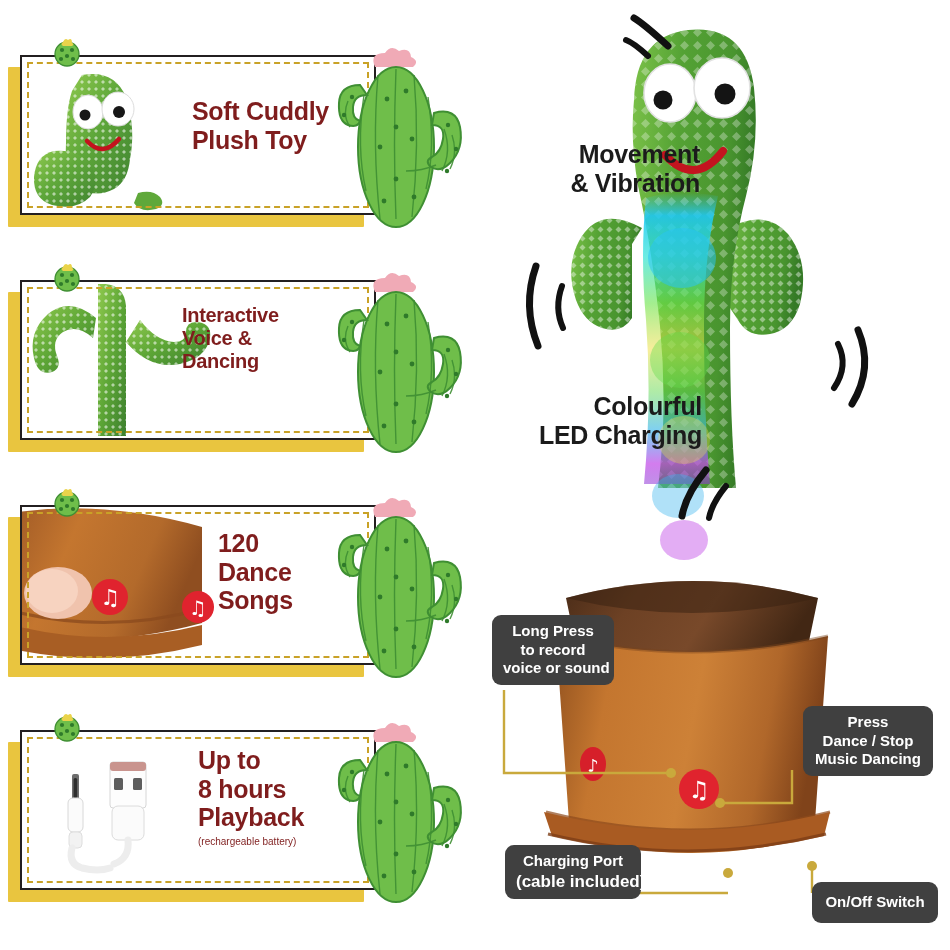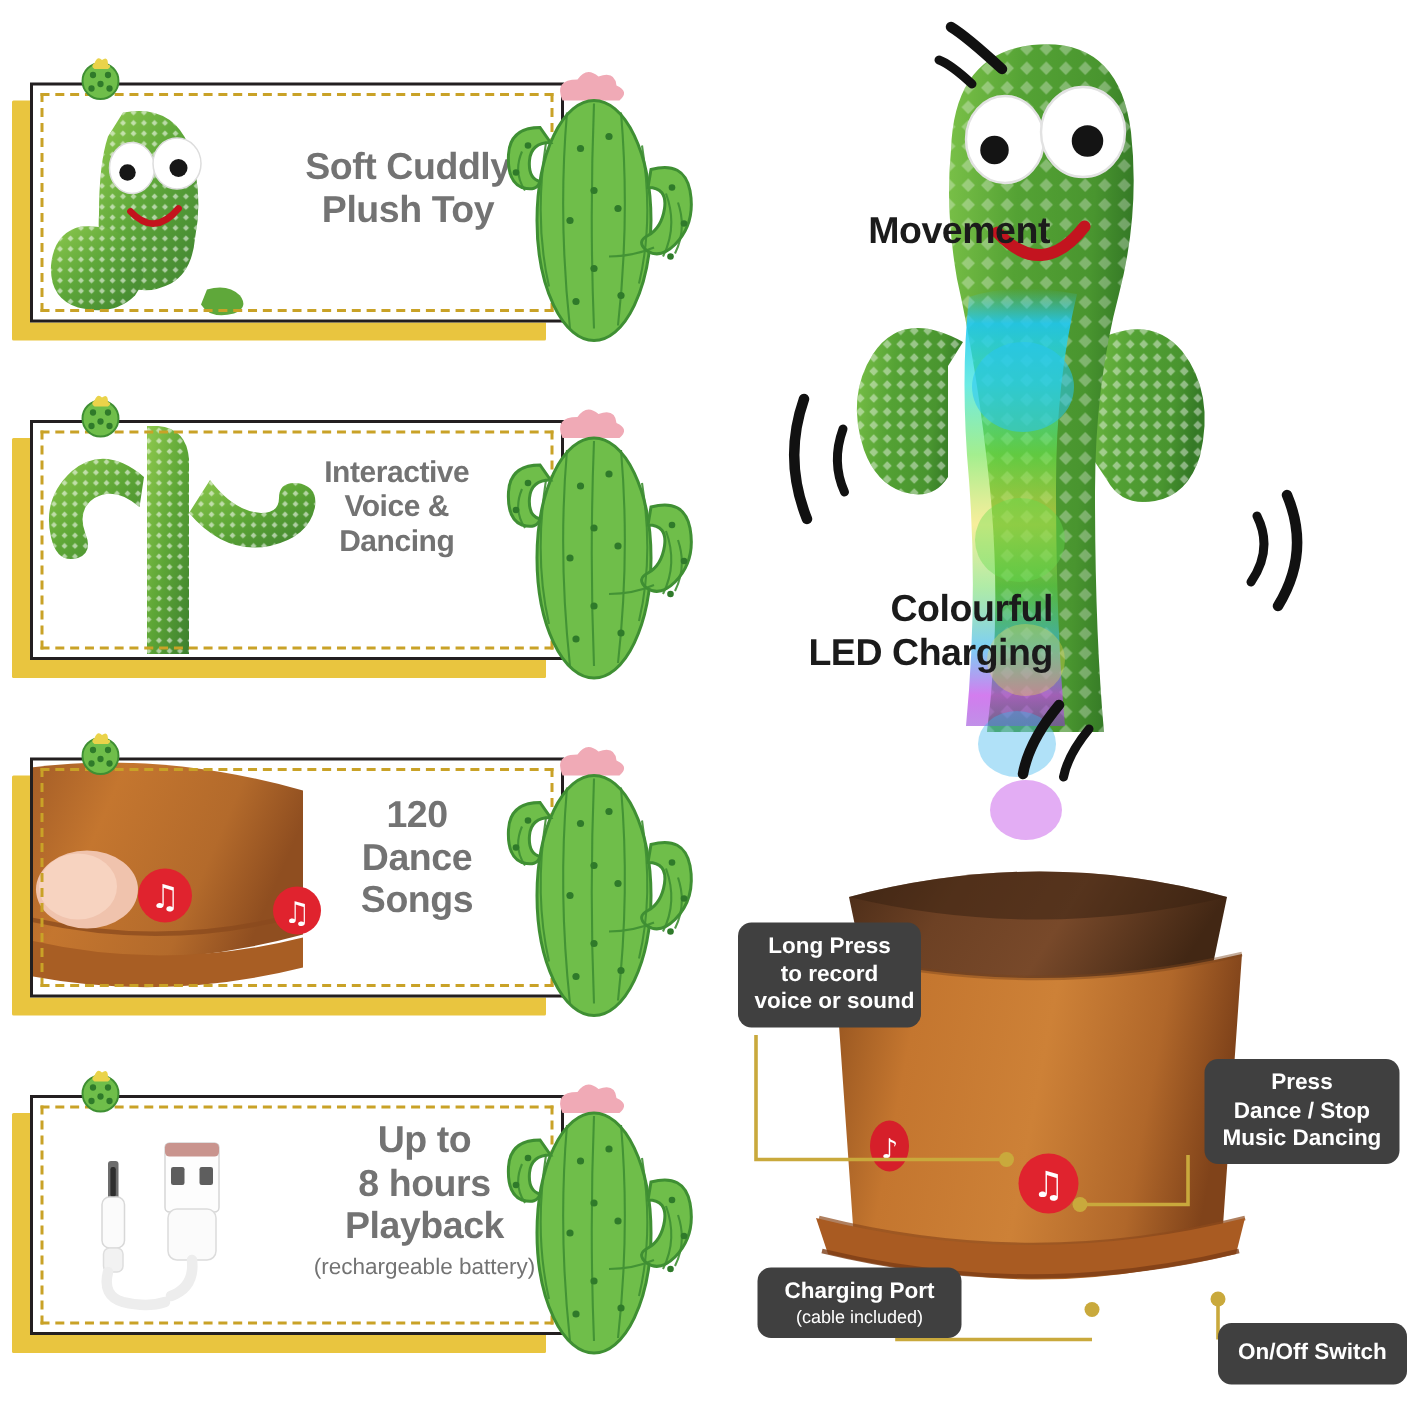--- a/index.html
+++ b/index.html
@@ -38,28 +38,27 @@
 
   
   .minicactus { position: absolute; left: 42px; top: -22px; width: 34px; height: 34px; z-index: 8; }
 
   
   .sidecactus { position: absolute; left: 320px; top: -16px; width: 164px; height: 194px; z-index: 9; }
 
   
   .caption {
     position: absolute; z-index: 7;
-    color: #737373;
+    color: #7f1d1d;
     font-weight: bold;
     line-height: 1.14;
-    text-align: center;
     letter-spacing: -0.3px;
   }
   .caption .sub {
-    display: block; font-size: 15px; font-weight: normal;
+    display: block; font-size: 10px; font-weight: normal;
     letter-spacing: 0; margin-top: 4px;
   }
 
   
   .photo { position: absolute; z-index: 4; }
 
   
   #hero { position: absolute; left: 470px; top: 0; width: 480px; height: 950px; }
 
   .herolabel {
@@ -75,21 +74,21 @@
     background: #404040;
     border-radius: 9px;
     color: #ffffff;
     font-weight: bold;
     text-align: center;
     line-height: 1.24;
     padding: 7px 11px;
     font-size: 15px;
     white-space: nowrap;
   }
-  .badge .sub { display: block; font-weight: normal; font-size: 12px; }
+  .badge .sub { display: block; font-weight: bold; font-size: 17px; }
   .leader { position: absolute; z-index: 25; }
 </style>
 </head>
 <body>
 
 <div id="stage">
 
   <div class="panel" style="top:55px;">
     <div class="goldslab"></div>
     <div class="whitecard">
@@ -466,20 +465,21 @@
         <path d="M92 286 q-8 22 1 42" stroke-width="6"></path>
         <path d="M388 330 q16 38 -6 74" stroke-width="7"></path>
         <path d="M368 344 q11 22 -4 44" stroke-width="6"></path>
         <path d="M236 470 q-20 24 -24 46" stroke-width="7"></path>
         <path d="M256 486 q-14 17 -17 32" stroke-width="6"></path>
       </g>
     </svg>
 
     <div class="herolabel" style="left:30px;top:140px;width:200px;">
       <span>Movement</span><br>
+      <span>&amp; Vibration</span>
     </div>
 
     <div class="herolabel" style="left:22px;top:392px;width:210px;">
       <span>Colourful</span><br>
       <span>LED Charging</span>
     </div>
   </div>
 
   <svg class="leader" style="left:0;top:0;" width="950" height="950" viewBox="0 0 950 950">
     <g stroke="#c9a93c" stroke-width="2.4" fill="none">

